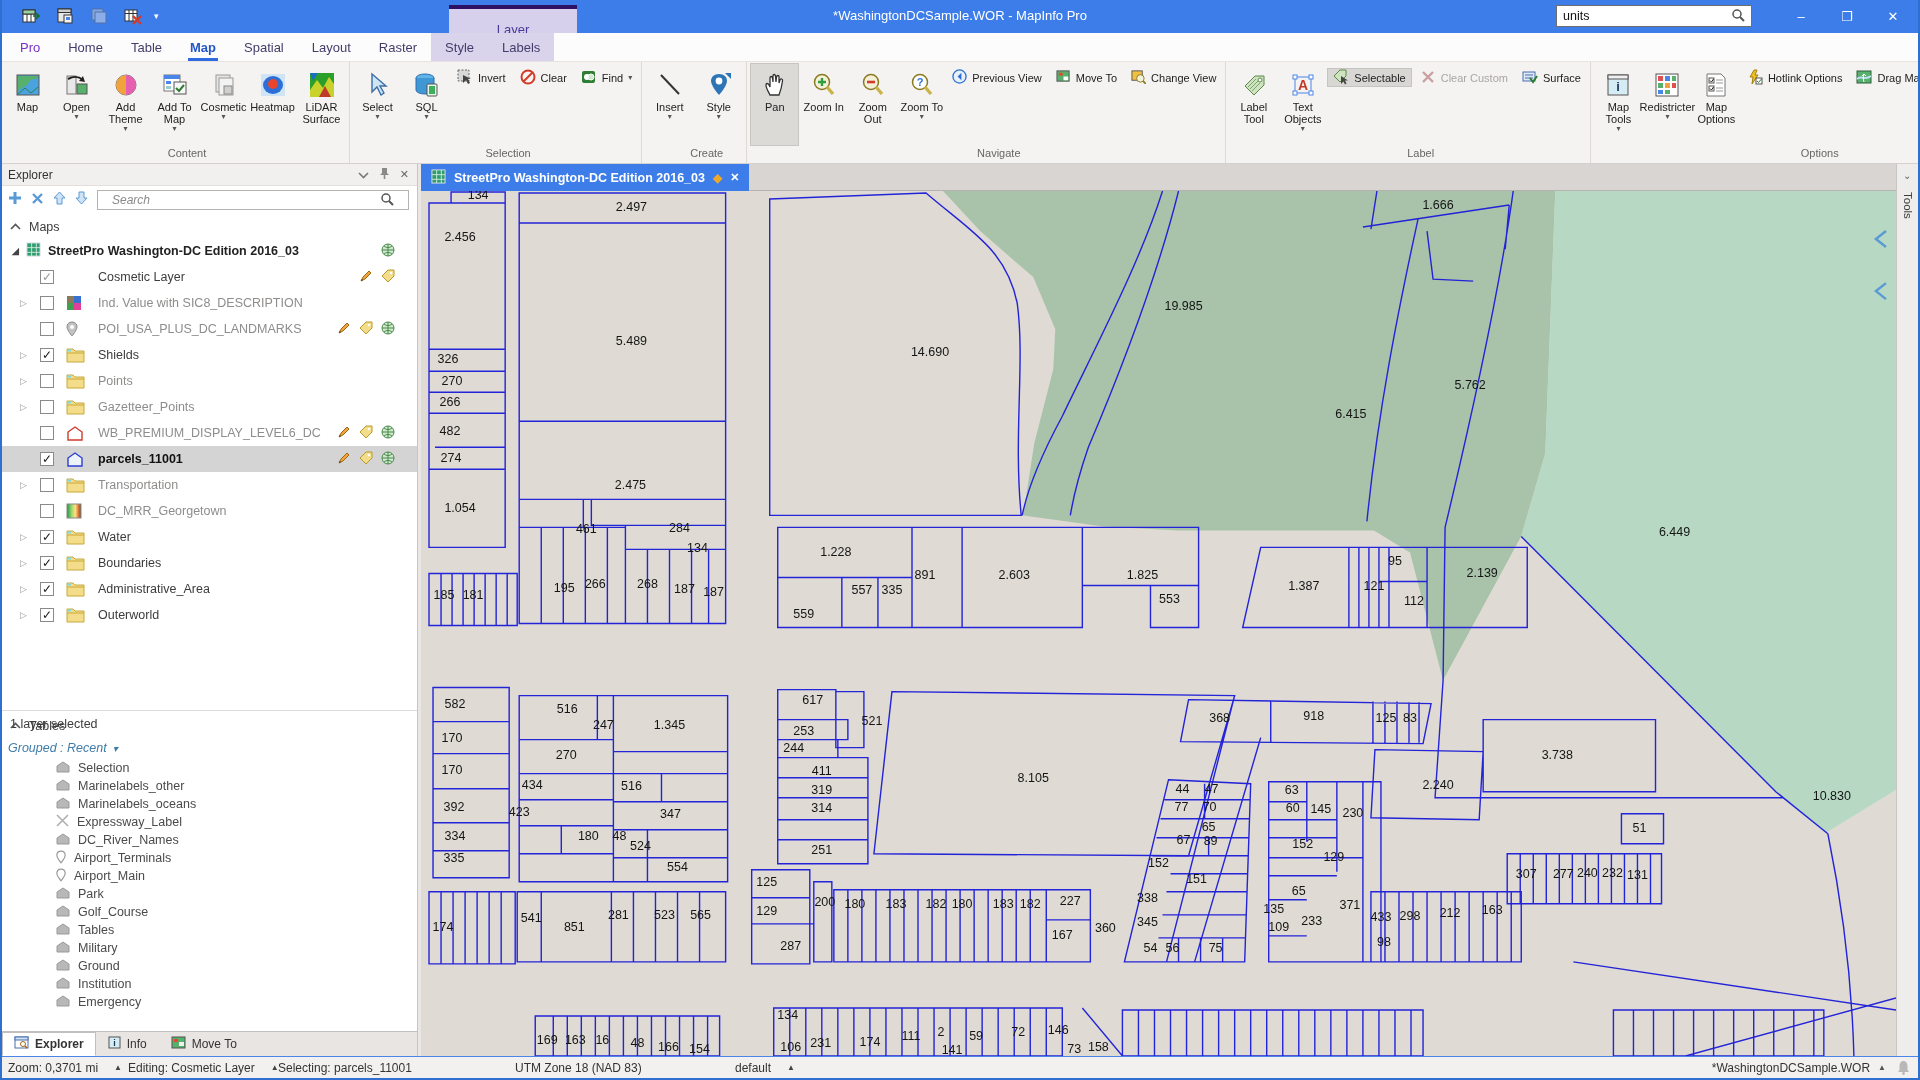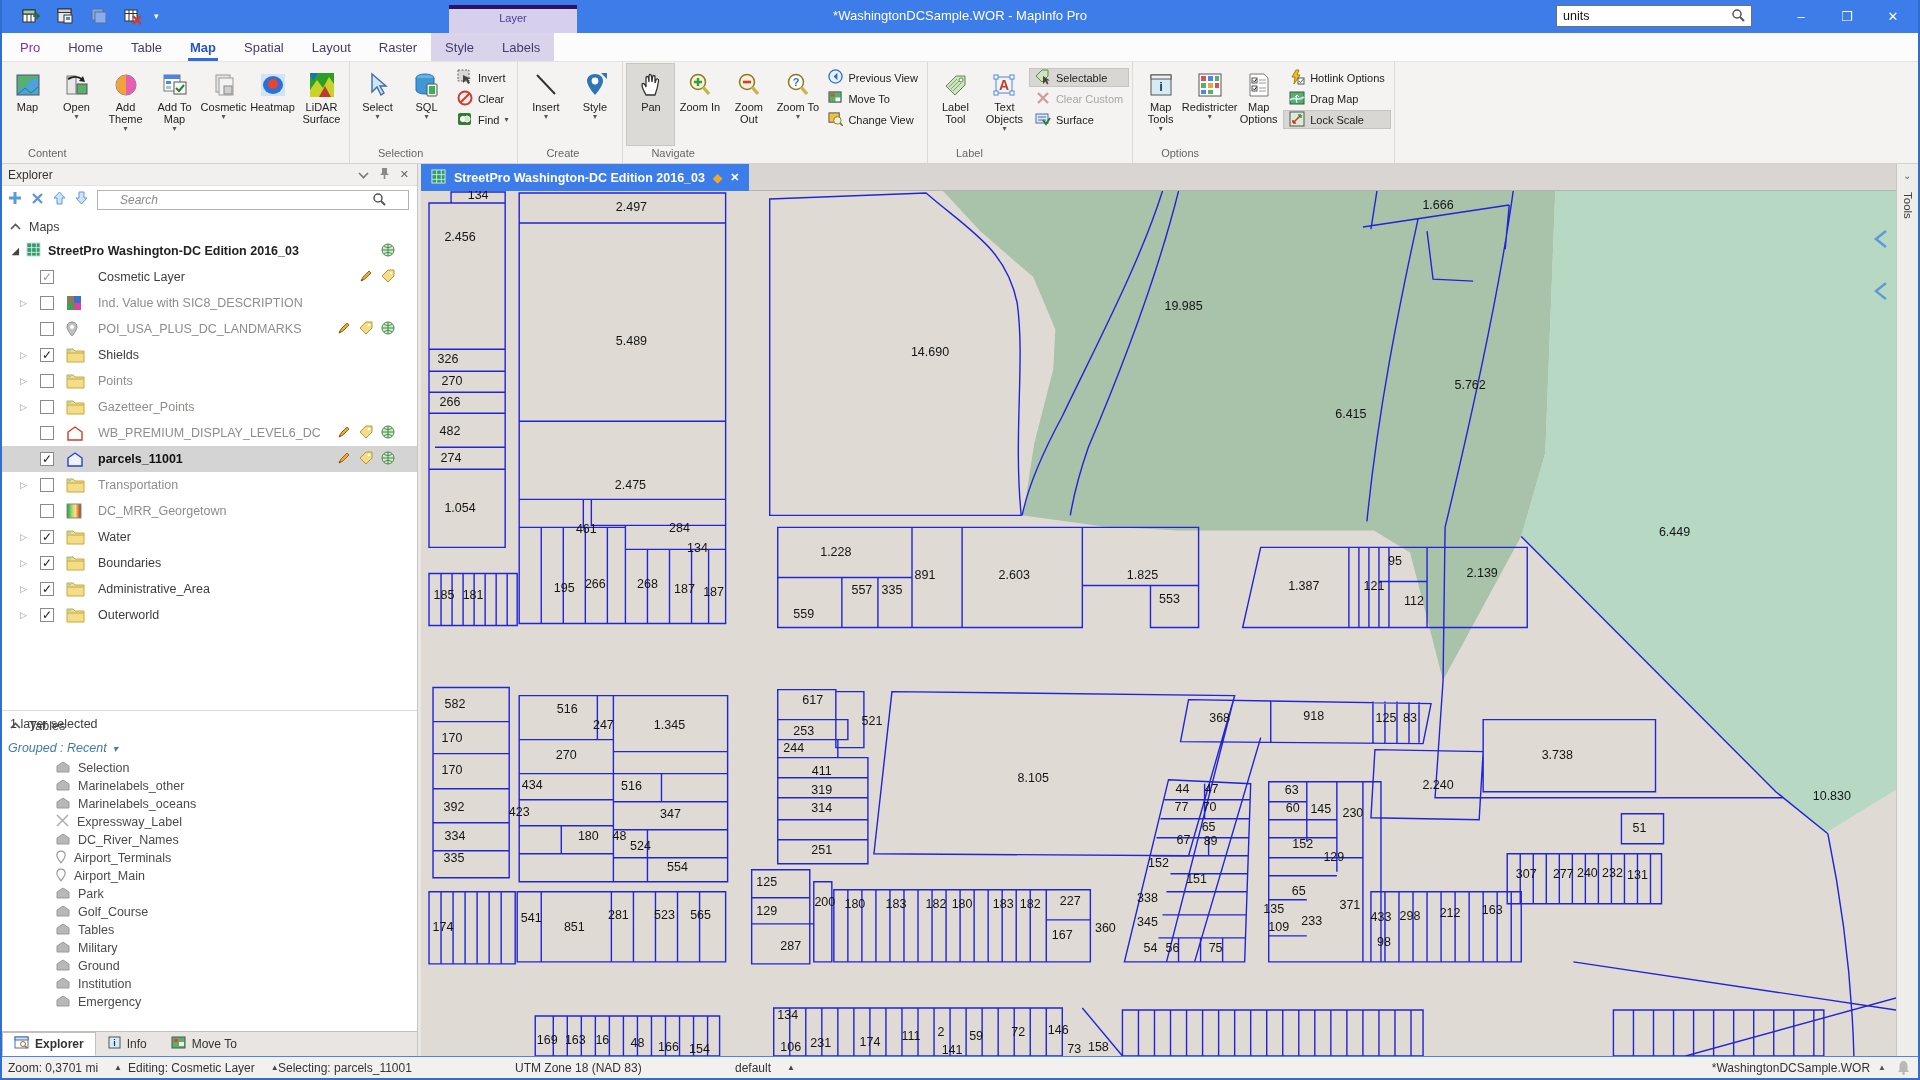--- a/index.html
+++ b/index.html
@@ -15,40 +15,40 @@
 .tsearch .sp {flex:1;}
 .winbtns {position:absolute;right:4px;top:0;height:33px;display:flex;}
 .winbtn {width:46px;height:33px;color:#fff;display:flex;align-items:center;justify-content:center;font-size:13px;}
 
 .tabrow {position:absolute;top:33px;left:0;right:0;height:29px;background:#fdfcfc;border-bottom:1px solid #e6e3e0;z-index:3;display:flex;align-items:stretch;padding-left:6px;}
 .rtab {display:flex;align-items:center;padding:0 14px;font-size:13px;color:#433d6b;position:relative;}
 .rtab.accent {color:#7a30c8;}
 .rtab.active {color:#2456c8;font-weight:bold;}
 .rtab.active::after {content:'';position:absolute;left:12px;right:12px;bottom:0;height:3px;background:#2e6be0;}
 .rtab.ctx {background:#d9d3ec;}
-.ctxtop {position:absolute;left:449px;top:5px;width:128px;height:28px;background:#d6d0ec;border-top:4px solid #2e1065;z-index:3;text-align:center;font-size:11px;color:#4a3a9a;padding-top:3px;}
+.ctxtop {position:absolute;left:449px;top:5px;width:128px;height:28px;background:#d6d0ec;border-top:4px solid #2e1065;z-index:3;text-align:center;font-size:13px;color:#4a3a9a;padding-top:13px;}
 
 .ribbon {position:absolute;top:62px;left:0;right:0;height:102px;background:#f5f3f1;border-bottom:1px solid #d5d2ce;display:flex;z-index:1;}
 .rgroup {height:100%;border-right:1px solid #ddd9d5;display:flex;flex-direction:column;padding:1px 3px 0;}
 .ritems {flex:1;display:flex;align-items:stretch;}
-.rname {height:17px;text-align:left;font-size:11px;color:#666;padding-top:1px;padding-left:25px;}
+.rname {height:17px;text-align:center;font-size:11px;color:#666;padding-top:1px;padding-left:25px;}
 .rlarge {width:49px;display:flex;flex-direction:column;align-items:center;padding-top:4px;font-size:11px;color:#222;text-align:center;line-height:12px;border:1px solid transparent;}
 .rlarge .ricon {height:33px;display:flex;align-items:center;justify-content:center;}
 .rlarge.hl {background:#dcdad7;border-color:#c8c6c3;}
-.rstack {display:flex;flex-direction:column;justify-content:flex-start;padding-top:5px;gap:2px;}
+.rstack {display:flex;flex-direction:row;justify-content:flex-start;padding-top:5px;gap:2px;}
 .rsmall {display:flex;align-items:center;height:19px;font-size:11px;color:#222;padding:0 5px;gap:5px;white-space:nowrap;border:1px solid transparent;}
 .rsmall.hl {background:#d9d7d4;border-color:#c6c4c1;}
 .rsmall.dis {color:#a8a6a3;}
 .caret {font-size:8px;color:#555;line-height:8px;}
 
 .explorer {position:absolute;left:0;top:164px;width:418px;bottom:24px;background:#fff;border-right:1px solid #c9c6c2;overflow:hidden;z-index:2;}
 .exhead {height:22px;background:#f2f0ee;display:flex;align-items:center;padding:0 8px;font-size:12px;color:#333;border-bottom:1px solid #e2dfdc;gap:10px;}
 .exhead .sp {flex:1;}
 .extools {height:28px;display:flex;align-items:center;padding:0 8px;gap:9px;}
-.exsearch {flex:1;height:20px;border:1px solid #b5b2af;display:flex;align-items:center;padding:0 22px;font-size:12px;}
+.exsearch {flex:1;height:20px;border:1px solid #b5b2af;display:flex;align-items:center;padding:0 14px;font-size:12px;}
 .exsearch .ph {flex:1;color:#8a8a8a;font-style:italic;}
 .treewrap {position:absolute;top:52px;left:0;right:0;}
 .shead {height:22px;display:flex;align-items:center;gap:8px;padding-left:10px;font-size:12.5px;color:#3c3c3c;}
 .maprow {height:26px;display:flex;align-items:center;gap:7px;padding-left:12px;font-size:12.5px;font-weight:bold;color:#222;}
 .trow {height:26px;display:flex;align-items:center;font-size:12.5px;color:#3c3c3c;position:relative;}
 .trow.sel {background:#d4d4d4;}
 .trow.gray .tlabel {color:#8f8d8b;}
 .trow .exp {position:absolute;left:20px;width:12px;font-size:9px;color:#999;}
 .trow .cb {position:absolute;left:40px;width:14px;height:14px;border:1px solid #8a8a8a;background:#fff;font-size:12px;line-height:12px;text-align:center;color:#222;}
 .trow .cb.gr {color:#9a9a9a;}

